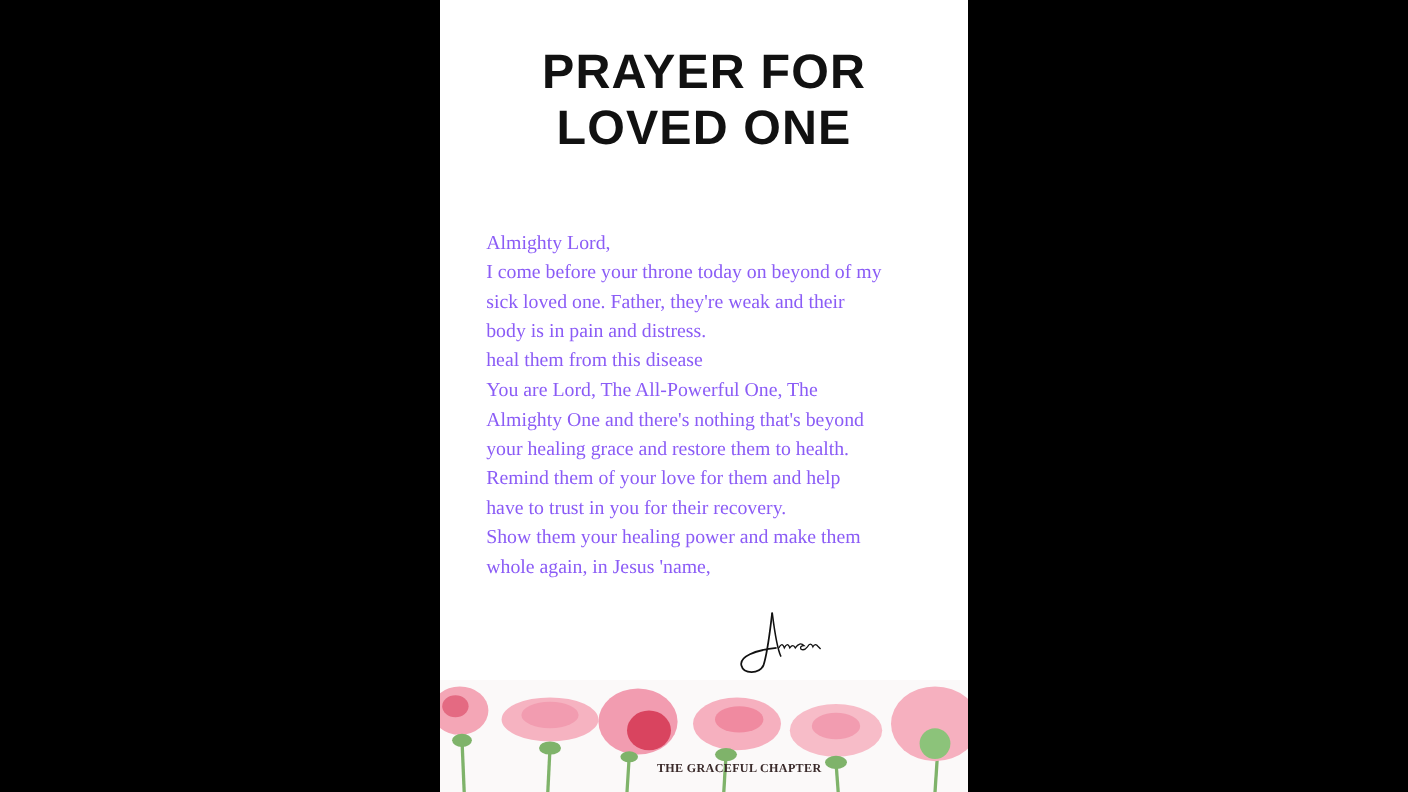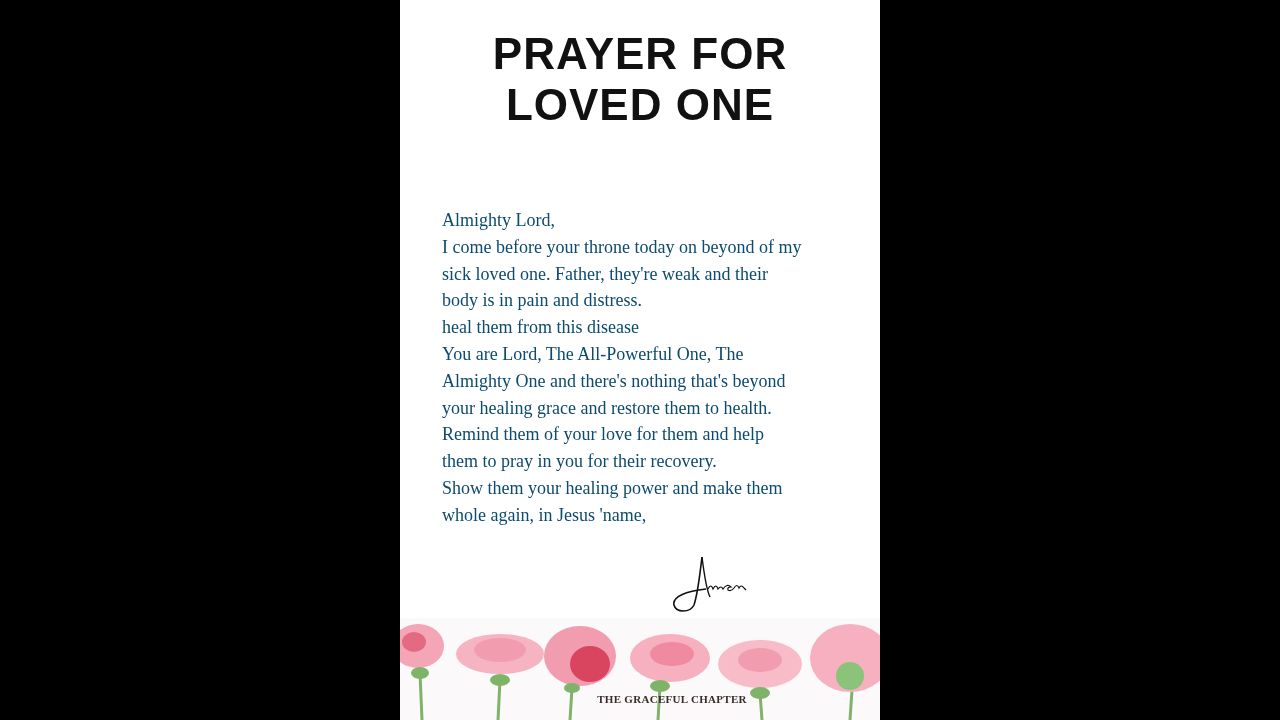--- a/index.html
+++ b/index.html
@@ -1,22 +1,22 @@
 <!DOCTYPE html>
 <html><head>
   <meta charset="utf-8">
   <style>
     html, body { margin:0; padding:0; }
     body { width:1280px; height:720px; background:#000; position:relative; overflow:hidden; }
     .card { position:absolute; left:400px; top:0; width:480px; height:720px; background:#fff; overflow:hidden; }
-    .title { position:absolute; top:28px; left:0; width:480px; text-align:center;
+    .title { position:absolute; top:40px; left:0; width:480px; text-align:center;
       font-family:"Liberation Sans", sans-serif; font-weight:bold; font-size:44px; line-height:51px;
       color:#111; letter-spacing:1px; margin:0; }
     .body { position:absolute; left:42px; top:207px; width:420px;
-      font-family:"Liberation Serif", serif; font-size:18px; line-height:26.8px; color:#0c4a6e; }
+      font-family:"Liberation Serif", serif; font-size:18px; line-height:26.8px; color:#8b5cf6; }
     .body div { white-space:nowrap; }
     .amen { position:absolute; left:272px; top:553px; width:80px; height:62px; }
     .flowers { position:absolute; left:0; top:618px; width:480px; height:102px; }
     .brand { position:absolute; left:0; top:693px; width:480px; text-align:center;
       font-family:"Liberation Serif", serif; font-weight:bold; font-size:11px; color:#3a2a2a; letter-spacing:0.3px;margin-left:32px; }
   </style>
 </head>
 <body>
 
 <div class="card">
@@ -28,21 +28,21 @@
   <div class="body">
     <div>Almighty Lord,</div>
     <div>I come before your throne today on beyond of my</div>
     <div>sick loved one. Father, they're weak and their</div>
     <div>body is in pain and distress.</div>
     <div>heal them from this disease</div>
     <div>You are Lord, The All-Powerful One, The</div>
     <div>Almighty One and there's nothing that's beyond</div>
     <div>your healing grace and restore them to health.</div>
     <div>Remind them of your love for them and help</div>
-    <div>them to pray in you for their recovery.</div>
+    <div>have to trust in you for their recovery.</div>
     <div>Show them your healing power and make them</div>
     <div>whole again, in Jesus 'name,</div>
   </div>
 
   <svg class="amen" viewBox="0 0 80 62">
     <title>Amen</title>
     <path d="M30 4 C28 20 26 40 22 52 C18 60 4 60 2 52 C0 44 14 38 34 36" fill="none" stroke="#111" stroke-width="1.6"></path>
     <path d="M30 4 C32 20 34 36 38 44" fill="none" stroke="#111" stroke-width="1.4"></path>
     <path d="M36 36 q3 -6 5 0 q3 -6 5 0 q3 -4 5 0 q4 -6 8 -2 q-4 0 -3 3 q3 2 6 -2 q3 -5 5 0 q2 -4 5 0 l2 2" fill="none" stroke="#111" stroke-width="1.2"></path>
   </svg>

